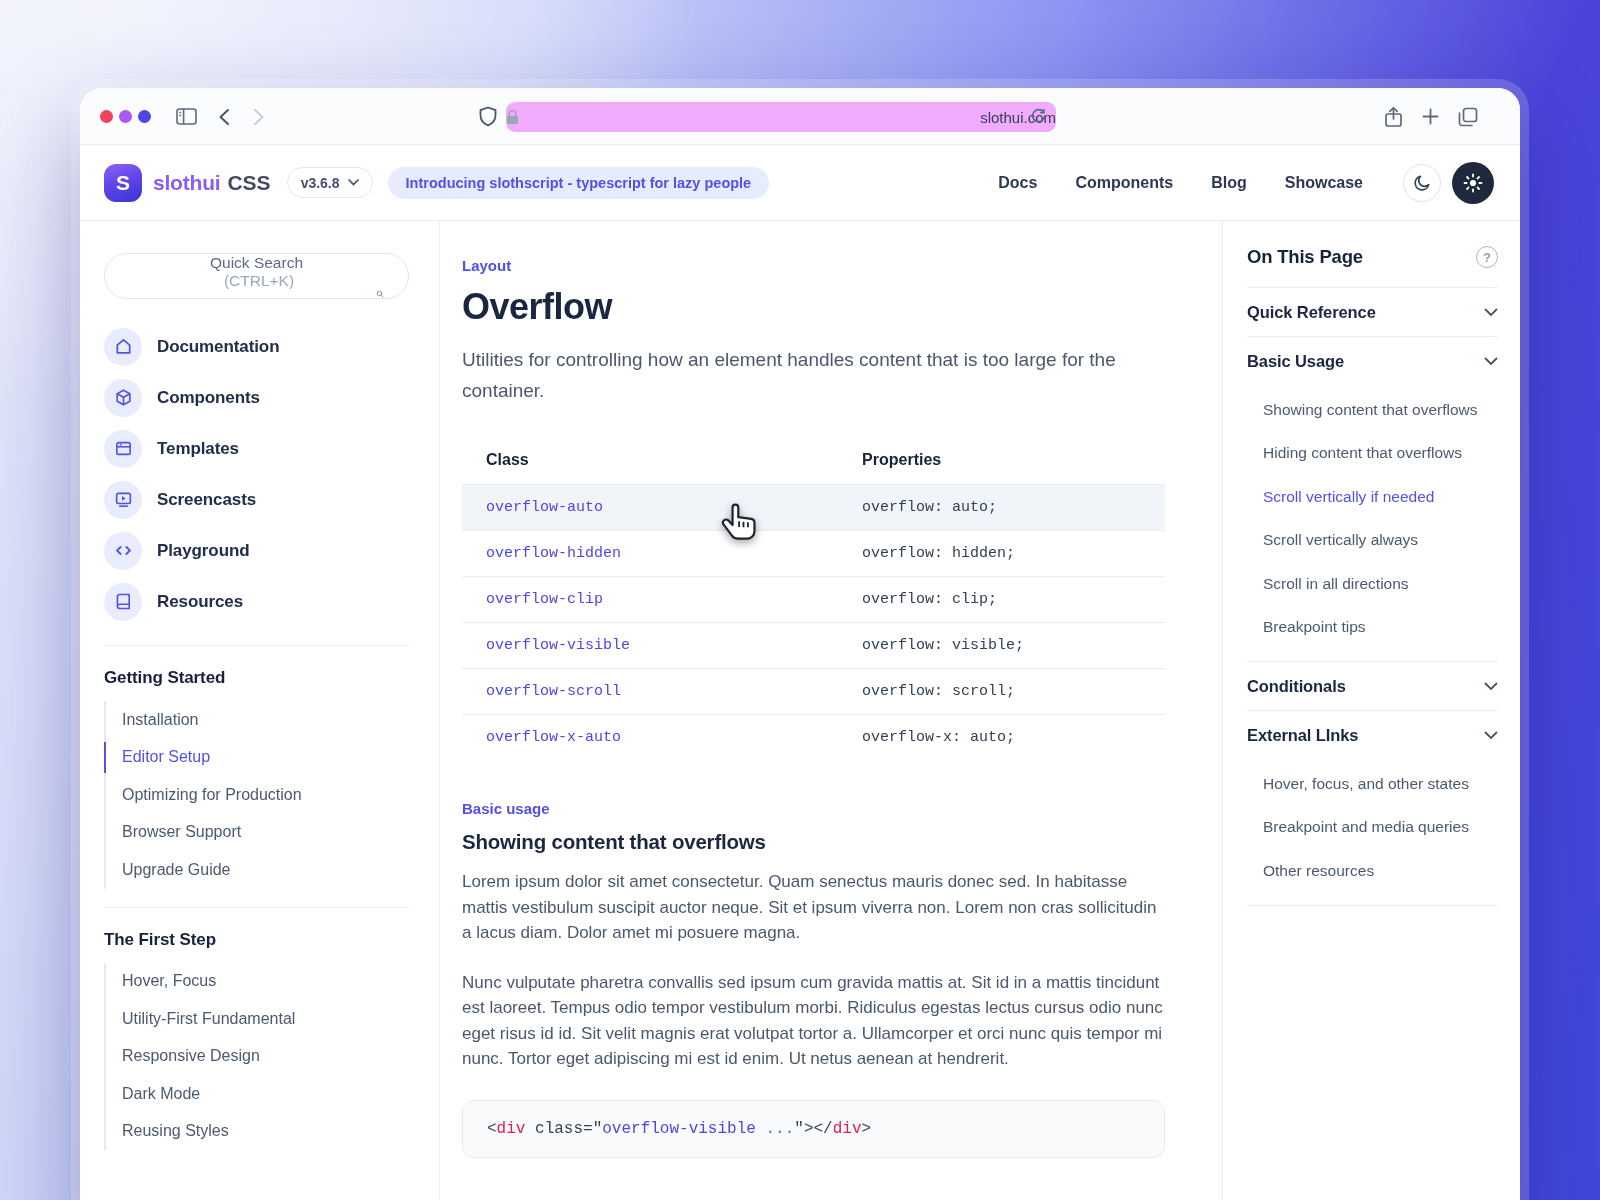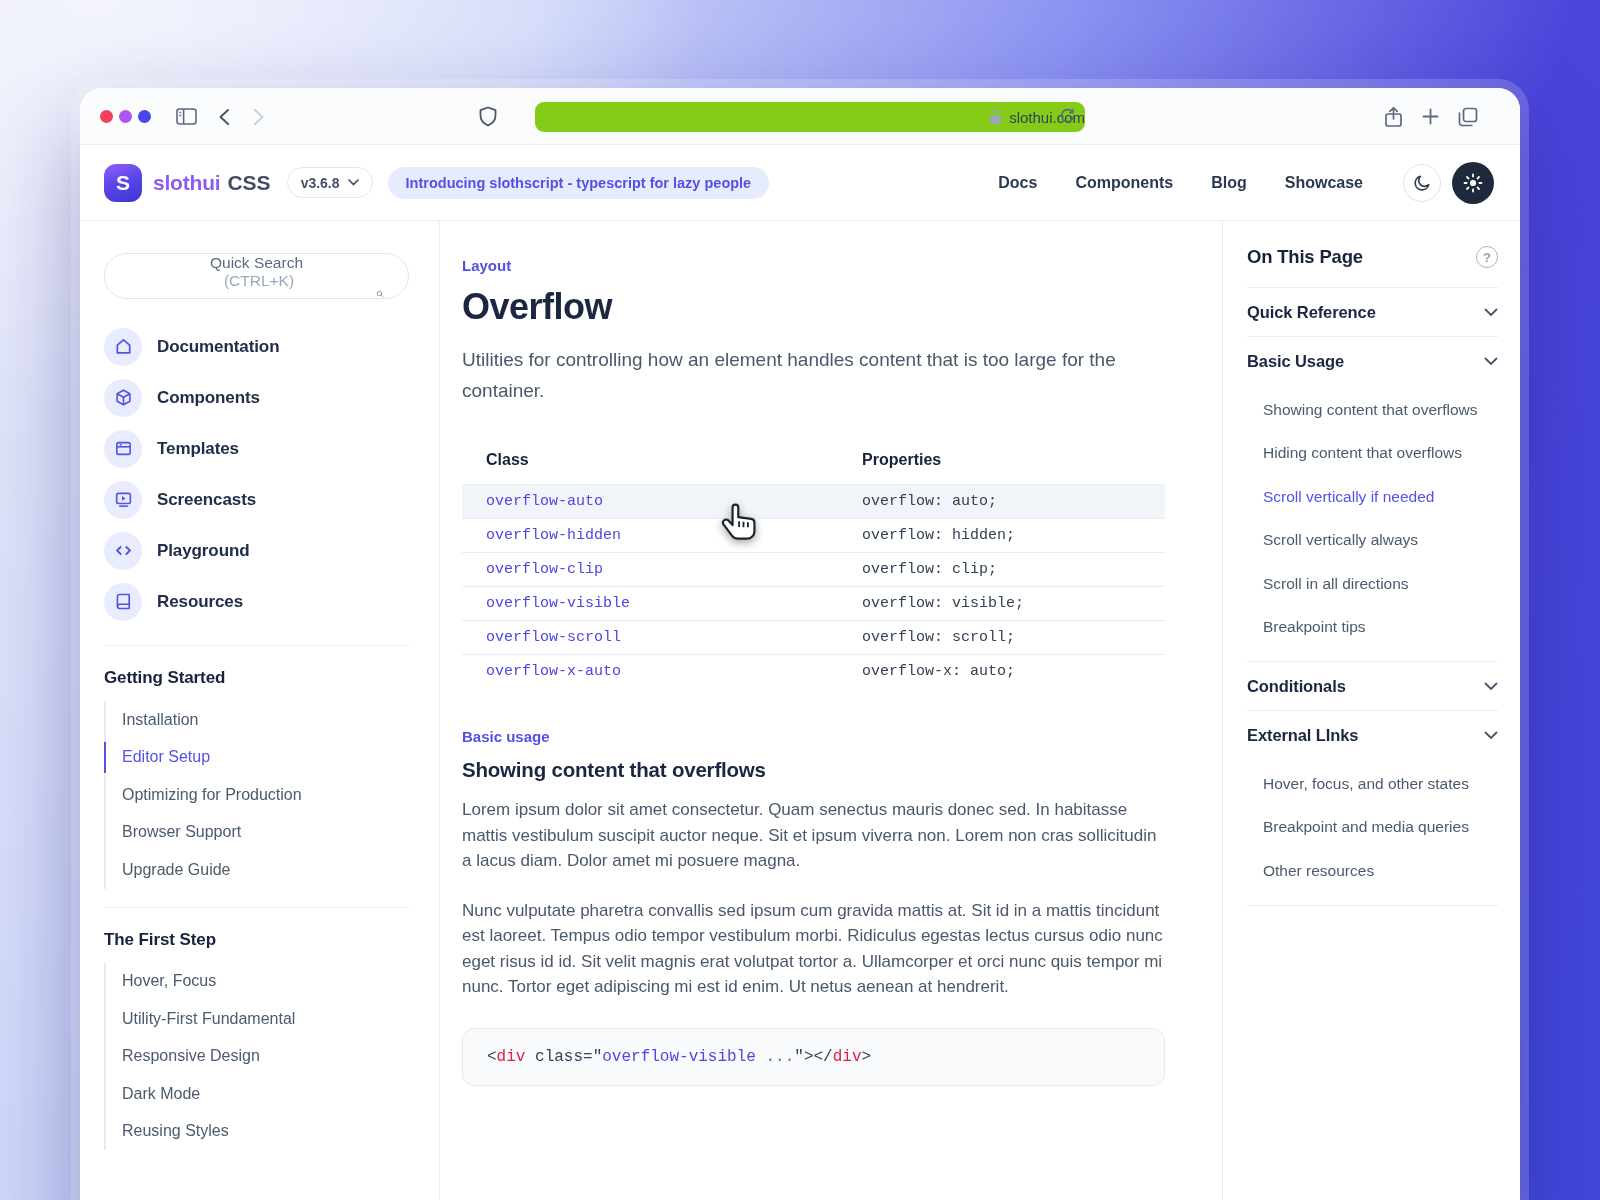--- a/index.html
+++ b/index.html
@@ -14,22 +14,22 @@
     position:absolute; left:80px; top:88px; width:1440px; height:1140px;
     background:#fff; border-radius:22px; overflow:hidden;
     box-shadow:0 0 0 9px rgba(255,255,255,.17), 0 40px 90px rgba(25,22,120,.38);
   }
   
   .titlebar { position:relative; height:57px; background:#fbfcfe; border-bottom:1px solid #e9edf4; }
   .dot { position:absolute; top:22px; width:13px; height:13px; border-radius:50%; }
   .dot.r { left:20px; background:#f43f5e; } .dot.p { left:39px; background:#ad56f3; } .dot.b { left:58px; background:#4a47e9; }
   .tbicon { position:absolute; top:0; height:57px; display:flex; align-items:center; cursor:default; }
   .urlbar {
-    position:absolute; left:455px; top:14px; width:550px; height:30px; background:#84cc16;
-    border-radius:9px; display:flex; align-items:center; justify-content:flex-end; gap:7px;
+    position:absolute; left:426px; top:14px; width:550px; height:30px; background:#f0abfc;
+    border-radius:9px; display:flex; align-items:center; justify-content:space-between; gap:7px;
   }
   .urlbar .url { font-size:15px; color:#33415a; }
   .urlbar .refresh { position:absolute; right:9px; top:6px; }
   
   .navbar { height:76px; display:flex; align-items:center; padding:0 26px 0 24px; background:#fff; border-bottom:1px solid #e9edf4; }
   .logo {
     width:38px; height:38px; border-radius:12px; display:flex; align-items:center; justify-content:center;
     background:linear-gradient(160deg,#9061f5 0%,#5b45ea 48%,#3a34d1 100%);
     color:#fff; font-size:21px; font-weight:800;
   }
@@ -70,21 +70,21 @@
   .sec-list li { height:37.5px; display:flex; align-items:center; padding-left:16px; font-size:16px; color:#4b5a6e; cursor:pointer; position:relative; }
   .sec-list li.active { color:#5451e4; }
   .sec-list li.active::before { content:""; position:absolute; left:-2px; top:3px; bottom:3px; width:2px; background:#5451e4; }
   
   .eyebrow { font-size:15px; font-weight:700; color:#5350e6; }
   h1.page-title { margin-top:12px; font-size:36px; font-weight:800; color:#1b2740; letter-spacing:-.5px; }
   .page-desc { margin-top:16px; font-size:19px; line-height:31px; color:#4a586d; max-width:700px; }
   table.util { width:100%; border-collapse:collapse; margin-top:32px; }
   table.util th { text-align:left; font-size:16px; font-weight:700; color:#17233b; padding:13px 24px 15px; }
   table.util th:first-child { width:53.5%; }
-  table.util td { padding:8px 24px; border-top:1px solid #e9edf3; font-family:"Liberation Mono","DejaVu Sans Mono",monospace; font-size:15px; }
+  table.util td { padding:14px 24px; border-top:1px solid #e9edf3; font-family:"Liberation Mono","DejaVu Sans Mono",monospace; font-size:15px; }
   table.util tr.hl td { background:#f1f4f9; }
   td.cls span { color:#4d47e2; cursor:pointer; }
   td.props { color:#334155; }
   .usage-eyebrow { margin-top:40px; font-size:15px; font-weight:700; color:#5350e6; }
   h3.usage-title { margin-top:13px; font-size:20.5px; font-weight:800; color:#1b2740; letter-spacing:-.2px; }
   .para { margin-top:15px; font-size:17px; line-height:25.5px; color:#4a586d; }
   .para + .para { margin-top:24px; }
   .codeblock {
     margin-top:28px; border:1px solid #e5eaf2; background:#f9fafc; border-radius:12px;
     padding:19px 24px; font-family:"Liberation Mono","DejaVu Sans Mono",monospace; font-size:16px; white-space:pre; color:#334155;

